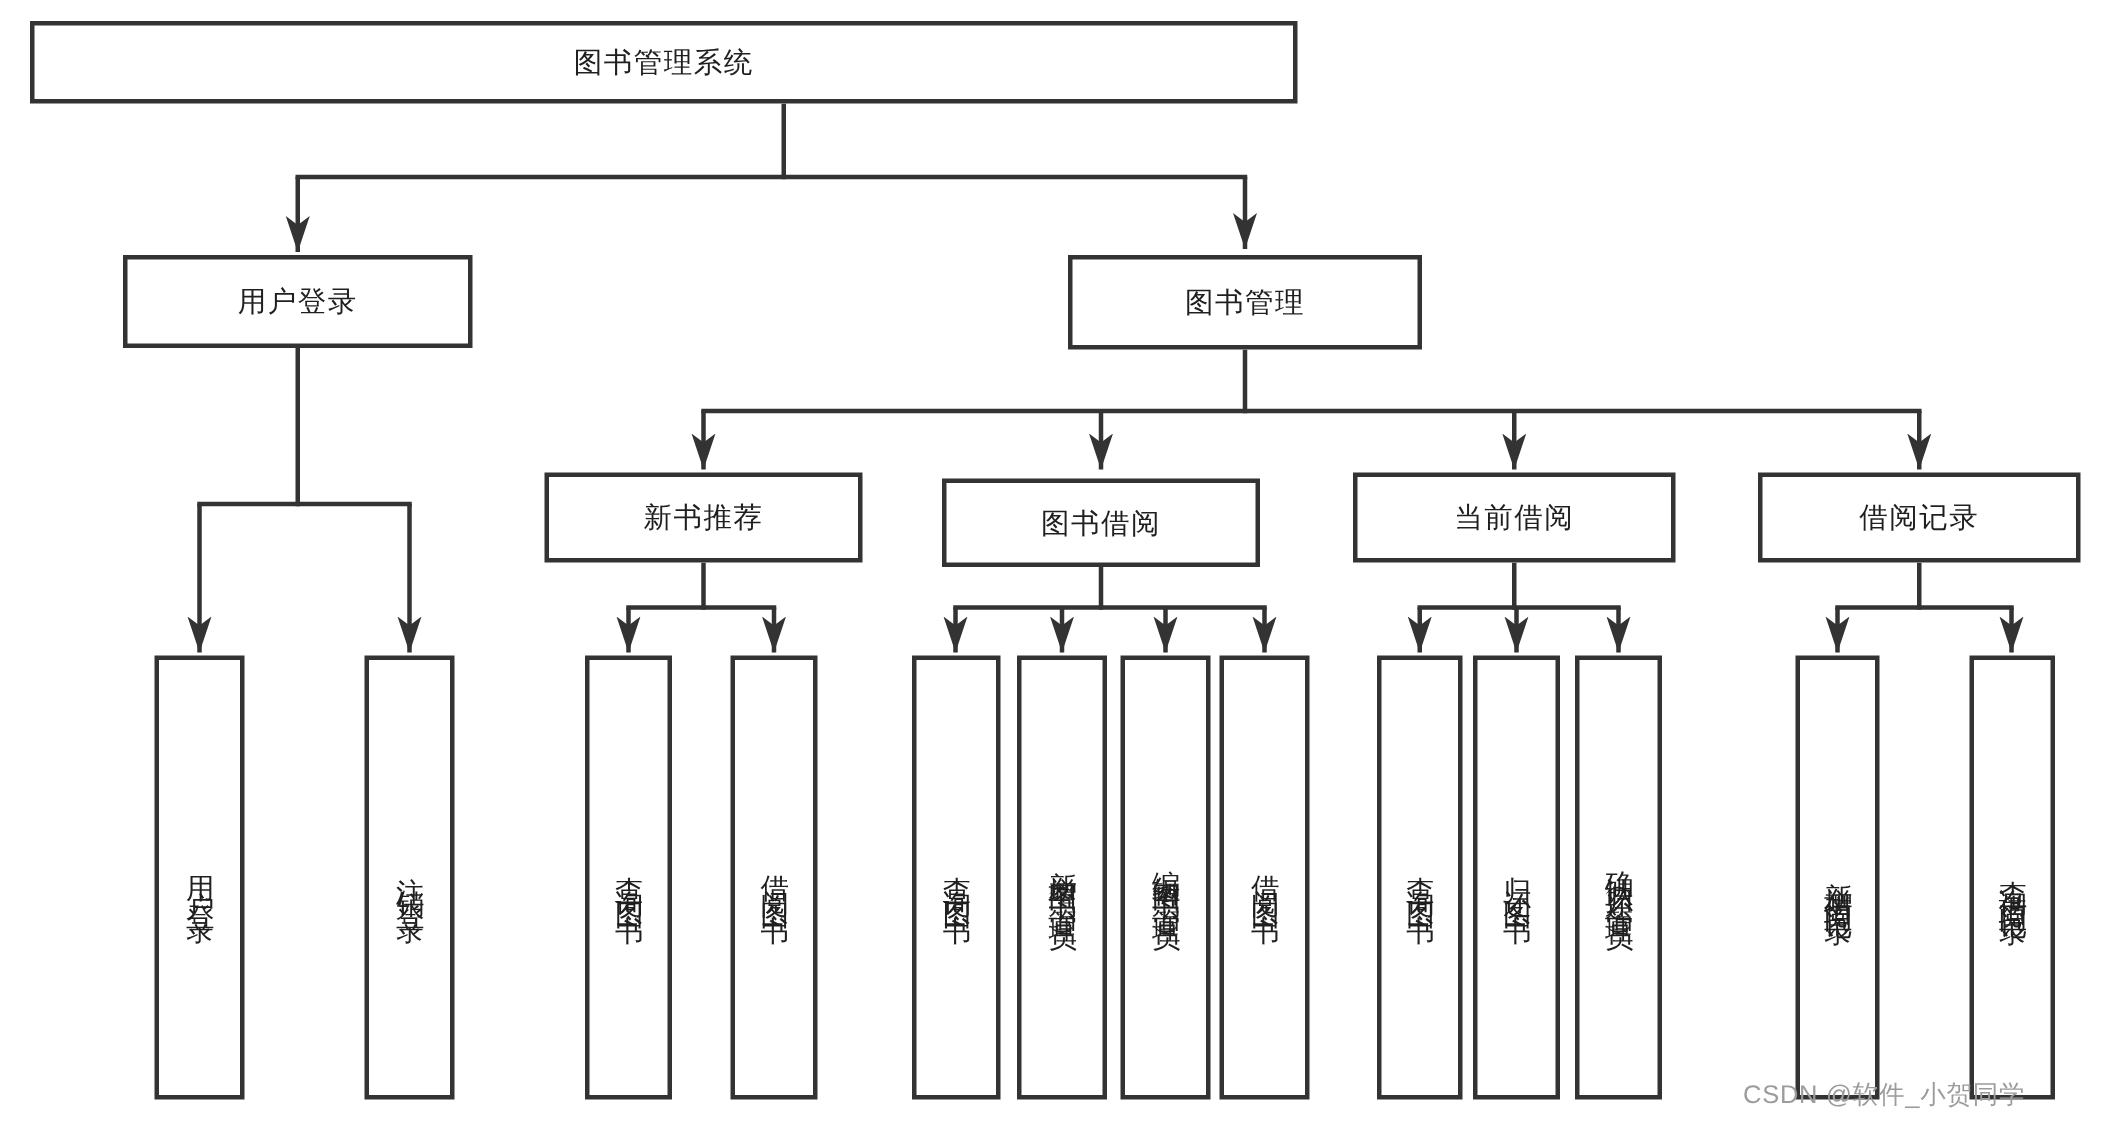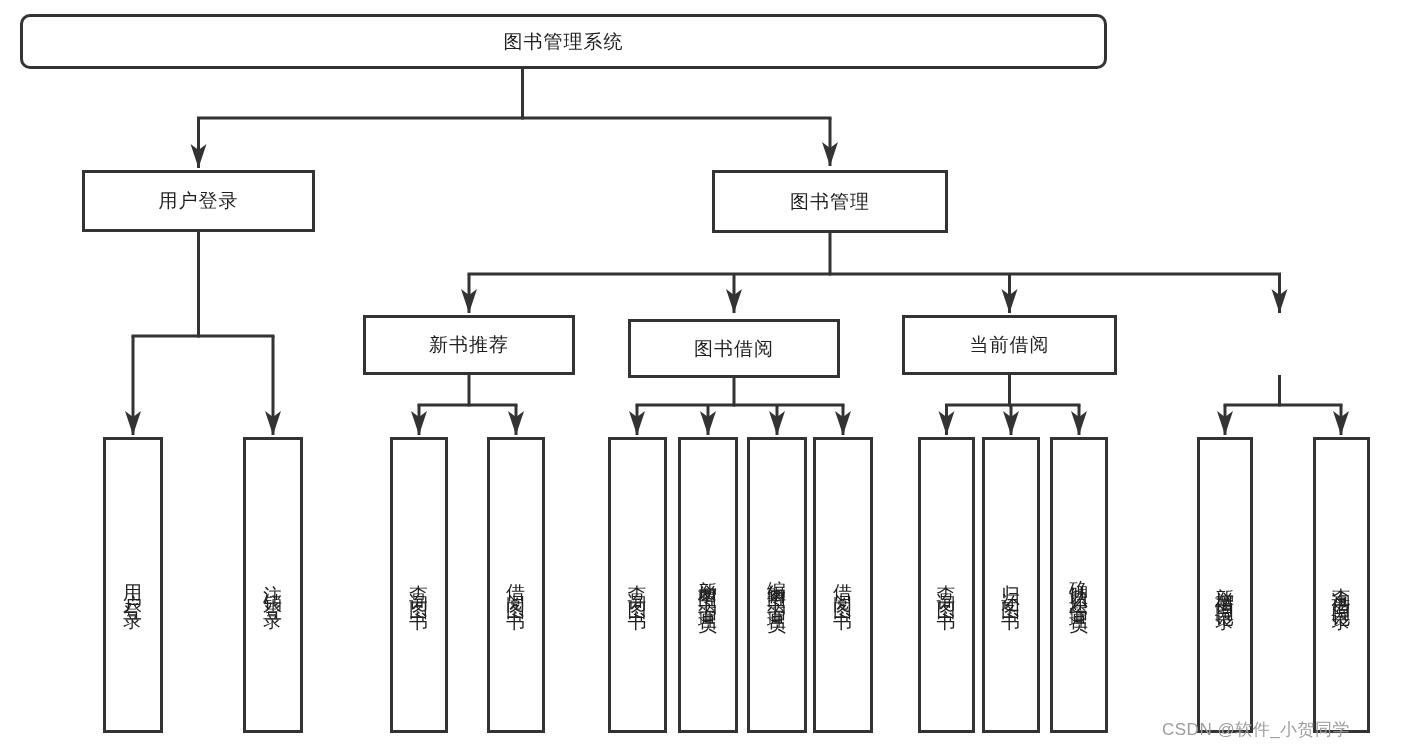--- a/index.html
+++ b/index.html
@@ -96,28 +96,29 @@
     <line class="cl" x1="946.5" y1="405" x2="946.5" y2="435" marker-end="url(#arrow)"></line>
     <line class="cl" x1="1011" y1="405" x2="1011" y2="435" marker-end="url(#arrow)"></line>
     <line class="cl" x1="1079" y1="405" x2="1079" y2="435" marker-end="url(#arrow)"></line>
 
     <line class="cl" x1="1279.5" y1="375" x2="1279.5" y2="406.5"></line>
     <line class="cl" x1="1223.5" y1="405" x2="1342.5" y2="405"></line>
     <line class="cl" x1="1225" y1="405" x2="1225" y2="435" marker-end="url(#arrow)"></line>
     <line class="cl" x1="1341" y1="405" x2="1341" y2="435" marker-end="url(#arrow)"></line>
   </svg>
 
-  <div class="node h-node" style="left:20px; top:14px; width:1087px; height:55px;border-radius:10px;">图书管理系统</div>
+  <div class="node h-node" style="left:20px; top:14px; width:845px; height:55px;">图书管理系统</div>
 
   <div class="node h-node" style="left:82px; top:170px; width:233px; height:62px;">用户登录</div>
   <div class="node h-node" style="left:363px; top:315px; width:212px; height:60px;">新书推荐</div>
 
   <div class="node h-node" style="left:712px; top:170px; width:236px; height:63px;">图书管理</div>
   <div class="node h-node" style="left:628px; top:319px; width:212px; height:59px;">图书借阅</div>
   <div class="node h-node" style="left:902px; top:315px; width:215px; height:60px;text-align:center;">当前借阅</div>
+  <div class="node h-node" style="left:1172px; top:315px; width:215px; height:60px;">借阅记录</div>
 
   <div class="node leaf" style="left:103px; top:437px; width:60px; height:296px;">用户登录</div>
   <div class="node leaf" style="left:243px; top:437px; width:60px; height:296px;">注销登录</div>
 
   <div class="node leaf" style="left:390px; top:437px; width:58px; height:296px;">查询图书</div>
   <div class="node leaf" style="left:487px; top:437px; width:58px; height:296px;">借阅图书</div>
 
   <div class="node leaf" style="left:608px; top:437px; width:59px; height:296px;">查询图书</div>
   <div class="node leaf tight" style="left:678px; top:437px; width:60px; height:296px;">新增图书（管理员）</div>
   <div class="node leaf tight" style="left:747px; top:437px; width:60px; height:296px;">编辑图书（管理员）</div>

